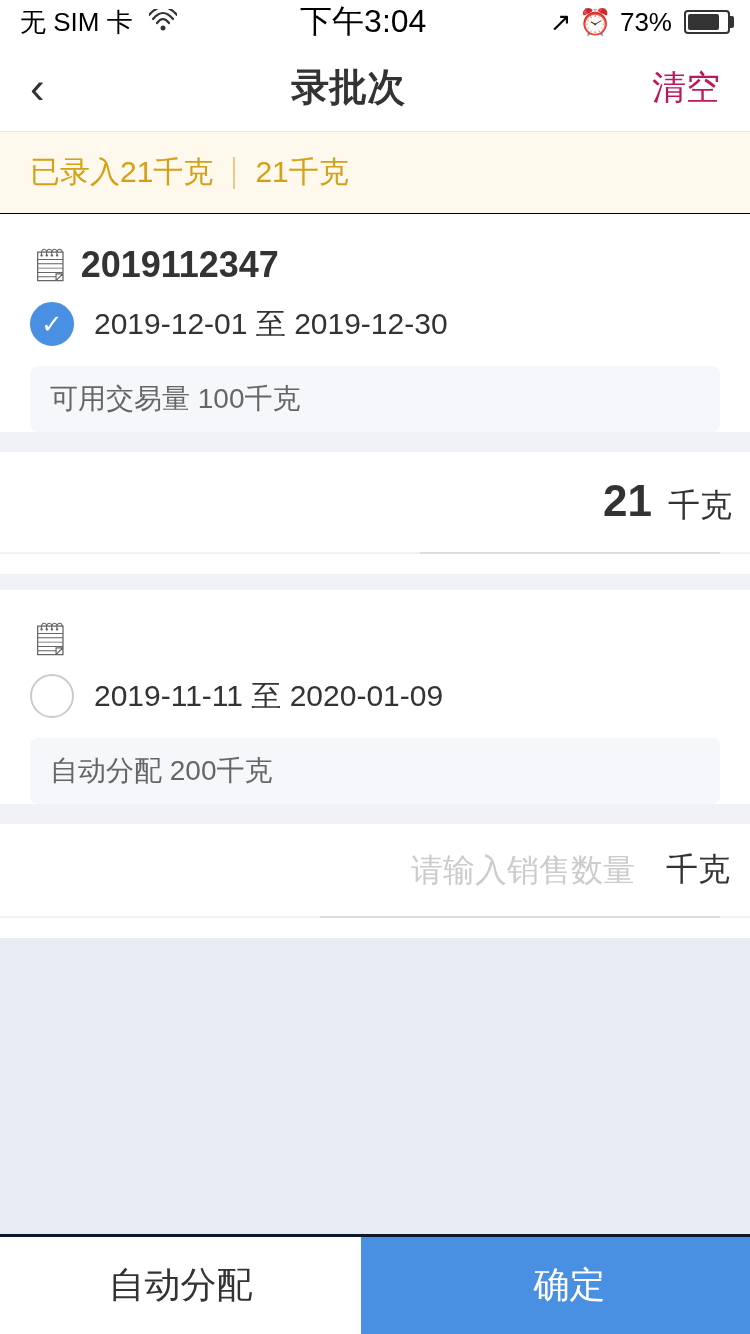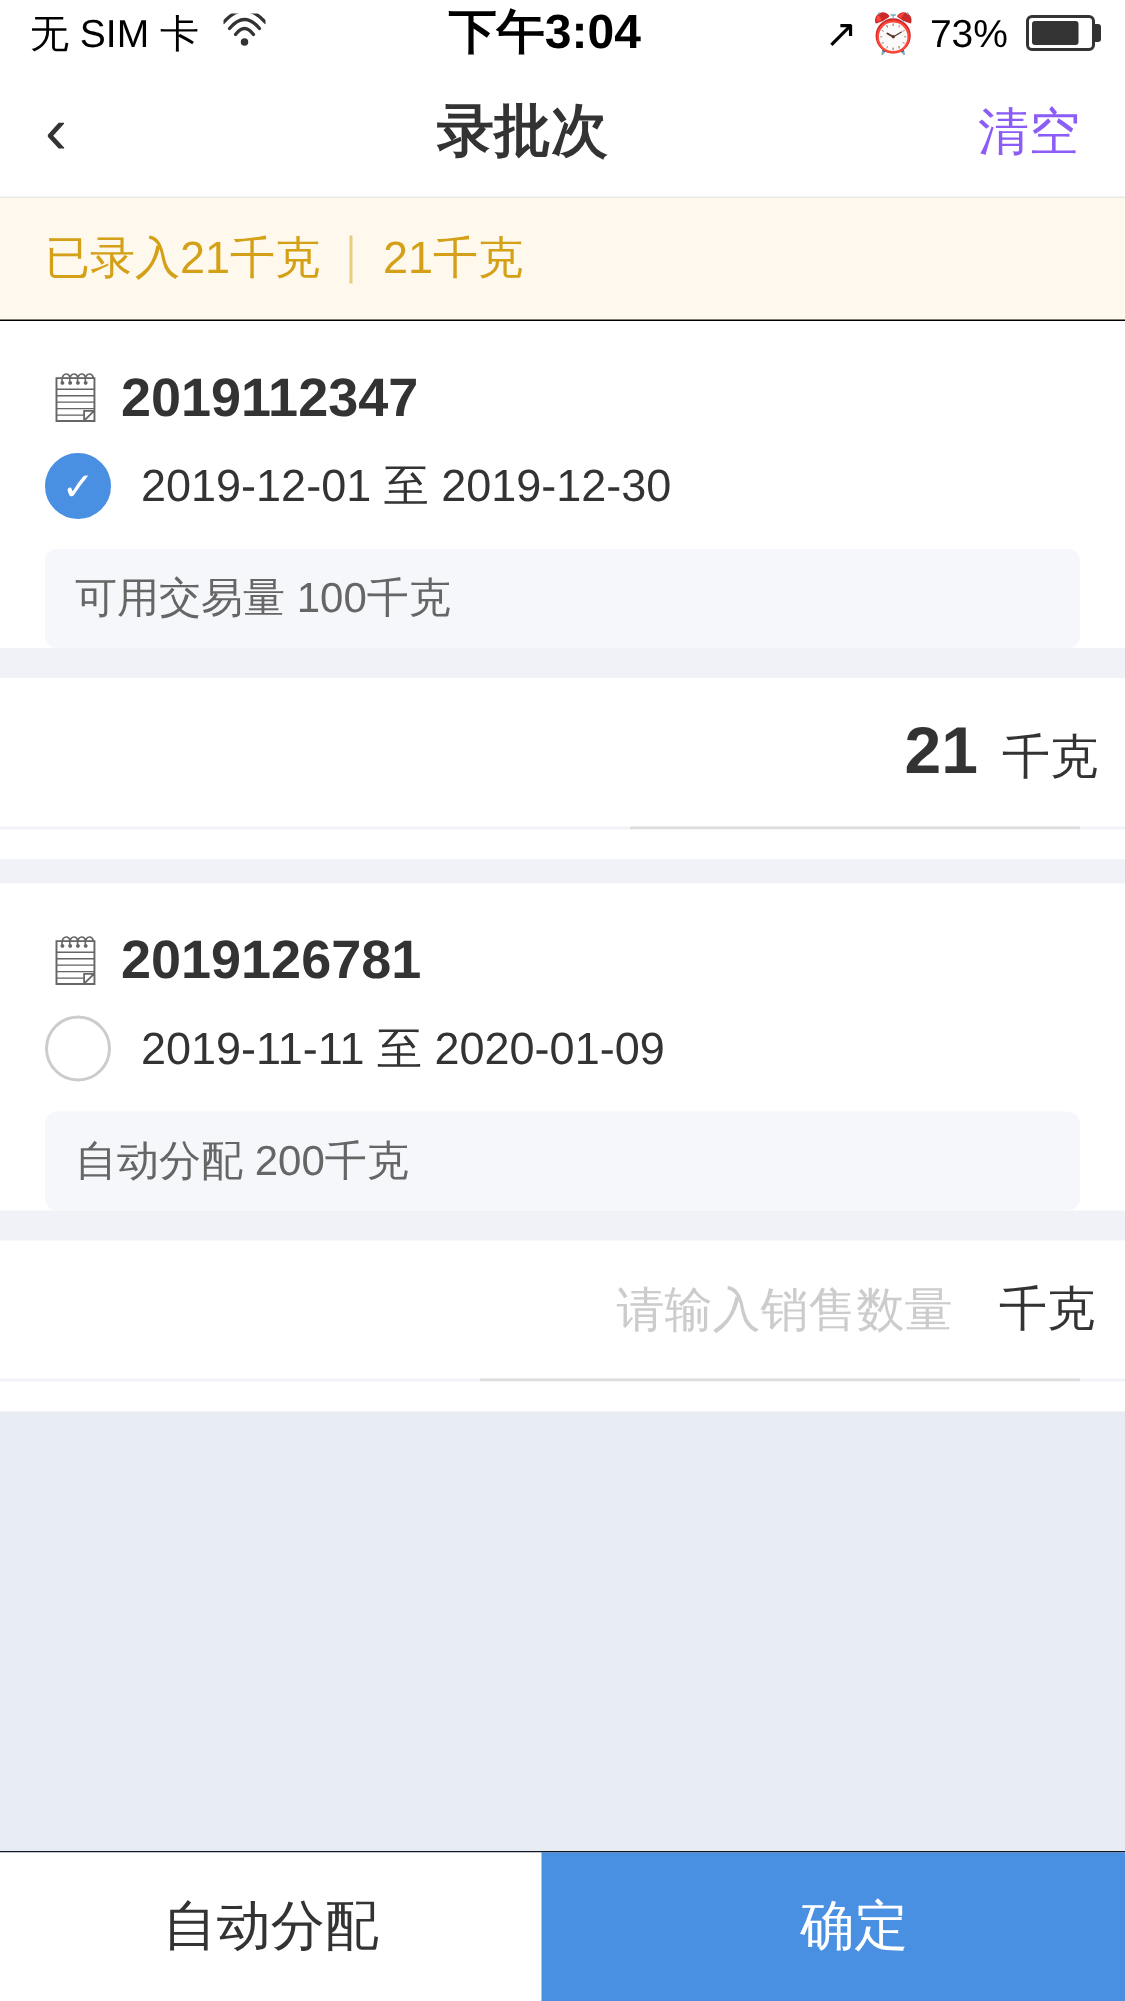--- a/index.html
+++ b/index.html
@@ -24,21 +24,21 @@
       font-weight: 500;
     }
     .status-left {
       display: flex;
       align-items: center;
       gap: 16px;
       font-size: 26px;
     }
     .status-center {
       font-size: 32px;
-      font-weight: 700;
+      font-weight: 400;
     }
     .status-right {
       display: flex;
       align-items: center;
       gap: 8px;
       font-size: 26px;
     }
     .battery-icon {
       display: inline-block;
       width: 46px;
@@ -86,21 +86,21 @@
       line-height: 1;
     }
     .nav-title {
       font-size: 38px;
       font-weight: 600;
       color: #333;
       text-align: center;
     }
     .nav-action {
       font-size: 34px;
-      color: #8b5cf6;
+      color: #be185d;
       cursor: pointer;
     }
 
     
     .info-banner {
       background: #fef9ec;
       padding: 20px 30px;
       display: flex;
       align-items: center;
       gap: 20px;
@@ -251,21 +251,21 @@
 
     
     .bottom-bar {
       position: fixed;
       bottom: 0;
       left: 0;
       width: 750px;
       height: 100px;
       display: flex;
       background: #fff;
-      border-top: 1px solid #0f172a;
+      border-top: 3px solid #0f172a;
     }
     .btn-auto {
       flex: 1;
       display: flex;
       align-items: center;
       justify-content: center;
       font-size: 36px;
       color: #333;
       cursor: pointer;
       background: #fff;
@@ -340,21 +340,20 @@
   <span class="amount-unit">千克</span>
 </div>
 <div class="amount-divider"></div>
 <div style="height:20px; background:#fff;"></div>
 
 <div class="section-divider"></div>
 
 <div class="batch-card">
   <div class="batch-header">
     <span class="batch-doc-icon">🗒</span>
-    <span class="batch-id">2019126781</span>
   </div>
   <div class="batch-row">
     <div class="radio-circle"></div>
     <span class="batch-date">2019-11-11 至 2020-01-09</span>
   </div>
   <div class="available-qty">自动分配 200千克</div>
 </div>
 
 <div class="input-row">
   <input type="number" class="qty-input" placeholder="请输入销售数量" style="">

